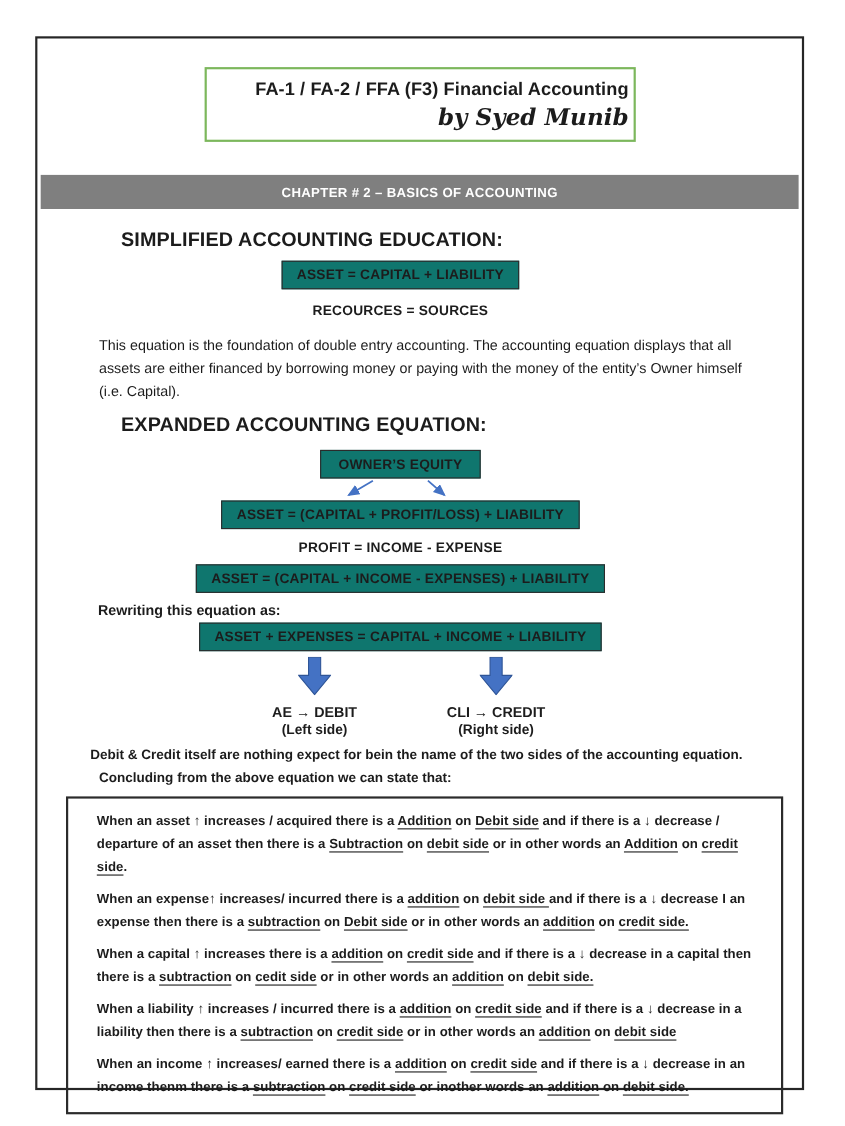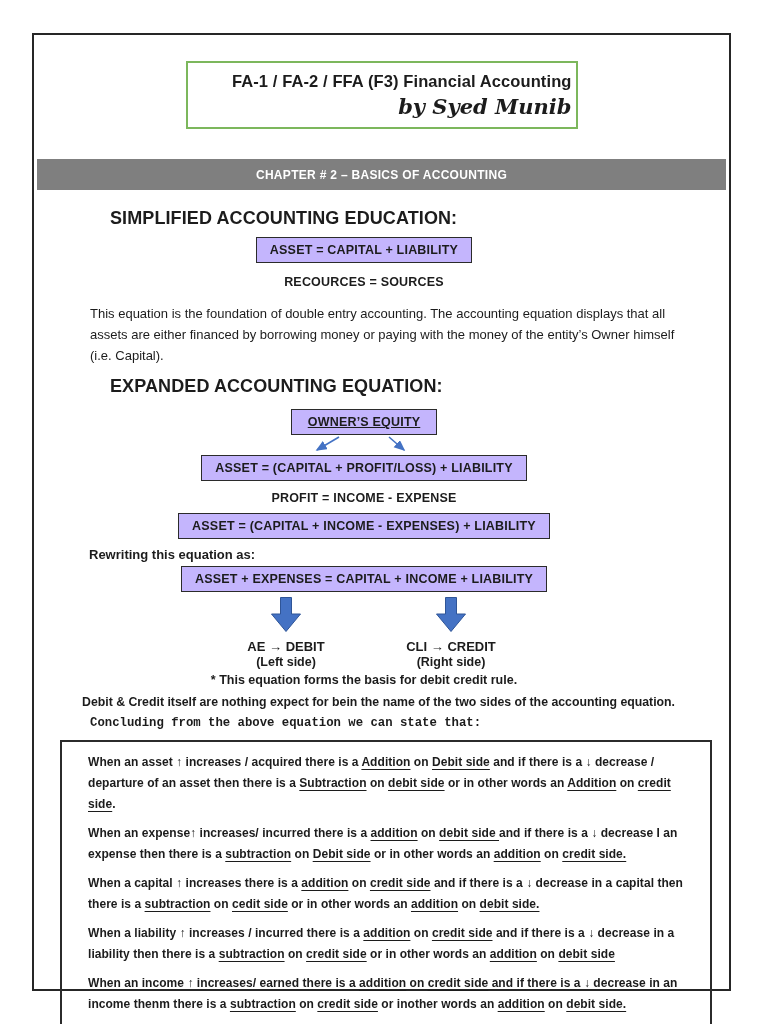--- a/index.html
+++ b/index.html
@@ -38,42 +38,42 @@
     padding: 9px 0 8px;
   }
   .h-section { font-weight: bold; font-size: 18px; margin: 18px 0 0 76px; letter-spacing: 0.1px; }
   .h-section.second { margin-top: 10px; }
   .center-col { width: 660px; margin: 0; }
   .eq-box {
     display: table; margin: 8px auto 0;
     border: 1.5px solid #2b2b2b;
     padding: 5px 13px;
     font-weight: bold; font-size: 12.5px; letter-spacing: 0.2px;
-    background: #c4b5fd;
+    background: #0f766e;
   }
   .center-text { text-align: center; font-weight: bold; font-size: 12.5px; margin-top: 12px; letter-spacing: 0.2px; }
   .body-par { font-size: 13px; line-height: 21px; margin: 14px 45px 0 56px; }
-  .owner-box { margin-top: 12px; padding: 5px 16px; text-decoration: underline; }
+  .owner-box { margin-top: 12px; padding: 5px 16px; }
   .connectors { display: block; margin: 0 auto; }
   .connectors line { stroke: var(--arrow-blue, #4472C4); stroke-width: 1.6; }
   .connectors .ah { fill: var(--arrow-blue, #4472C4); }
   .profit-line { margin-top: 10px; }
   .rewrite-label { font-weight: bold; font-size: 13px; margin: 8px 0 0 55px; }
   .eq4 { margin-top: 4px; }
   .arrow-cols { position: relative; height: 74px; margin-top: 5px; }
   .arrow-col { position: absolute; top: 0; width: 160px; text-align: center; }
   .col-left { left: 172px; }
   .col-right { left: 337px; }
   .block-arrow svg { width: 30px; height: 35px; display: inline-block; }
   .block-arrow polygon { fill: var(--arrow-blue, #4472C4); stroke: var(--arrow-blue-dark, #2F5597); stroke-width: 1; }
   .flow-label { font-weight: bold; font-size: 13px; margin-top: 3px; }
   .flow-side { font-weight: bold; font-size: 12.5px; margin-top: 1px; }
   .basis-note { text-align: center; font-weight: bold; font-size: 12.5px; margin-top: 2px; }
   .conclusion-1 { font-weight: bold; font-size: 12.3px; line-height: 21px; margin: 5px 10px 0 48px; }
-  .conclusion-2 { font-weight: bold; font-size: 12.3px; line-height: 21px; margin: 0 10px 0 56px; font-family: Liberation Mono, monospace; }
+  .conclusion-2 { font-weight: bold; font-size: 12.3px; line-height: 21px; margin: 0 10px 0 56px; }
   .rules-box {
     margin: 6px 0 0 26px; width: 652px;
     box-sizing: border-box;
     border: 2px solid #2b2b2b;
     padding: 2px 26px 4px;
   }
   .rules-box p { font-weight: bold; font-size: 12px; line-height: 21px; margin: 8px 0; letter-spacing: 0.05px; }
   .u { text-decoration: underline; text-underline-offset: 2.5px; text-decoration-thickness: 1.2px; }
 </style>
 </head>
@@ -134,21 +134,20 @@
         <span class="block-arrow">
           <svg viewBox="0 0 30 35">
               <polygon points="9.5,0.5 20.5,0.5 20.5,17 29.5,17 15,34.5 0.5,17 9.5,17"></polygon>
             </svg>
         </span>
         <div class="flow-label">AE → DEBIT</div>
         <div class="flow-side">(Left side)</div>
       </div>
     </div>
 
-    <div class="basis-note">* This equation forms the basis for debit credit rule.</div>
   </div>
 
   <div class="conclusion-1">Debit &amp; Credit itself are nothing expect for bein the name of the two sides of the accounting equation.</div>
   <div class="conclusion-2">Concluding from the above equation we can state that:</div>
 
   <div class="rules-box">
       <p><span>When an asset ↑ increases / acquired there is a </span><span class="u">Addition</span><span> on </span><span class="u">Debit side</span><span>  and if there is a ↓ decrease / departure of an asset then there is a </span><span class="u">Subtraction</span><span> on </span><span class="u">debit side</span><span> or in other words an </span><span class="u">Addition</span><span> on </span><span class="u">credit side</span><span>.</span></p>
       <p><span>When an expense↑ increases/ incurred there is a </span><span class="u">addition</span><span> on </span><span class="u"> debit side </span><span> and if there is a ↓ decrease I an expense then there is a </span><span class="u">subtraction</span><span> on </span><span class="u">Debit side</span><span> or in other words an </span><span class="u">addition</span><span> on </span><span class="u">credit side.</span></p>
       <p><span>When a capital ↑ increases there is a </span><span class="u">addition</span><span> on </span><span class="u">credit side</span><span> and if there is a ↓ decrease in a capital then there is a </span><span class="u">subtraction</span><span> on </span><span class="u">cedit side</span><span> or in other words an </span><span class="u">addition</span><span> on </span><span class="u">debit side.</span></p>
       <p><span>When a liability ↑ increases / incurred there is a </span><span class="u">addition</span><span> on </span><span class="u">credit side</span><span> and if there is a ↓ decrease in a liability then there is a </span><span class="u">subtraction</span><span> on </span><span class="u">credit side</span><span> or in other words an </span><span class="u">addition</span><span> on </span><span class="u">debit side</span></p>

